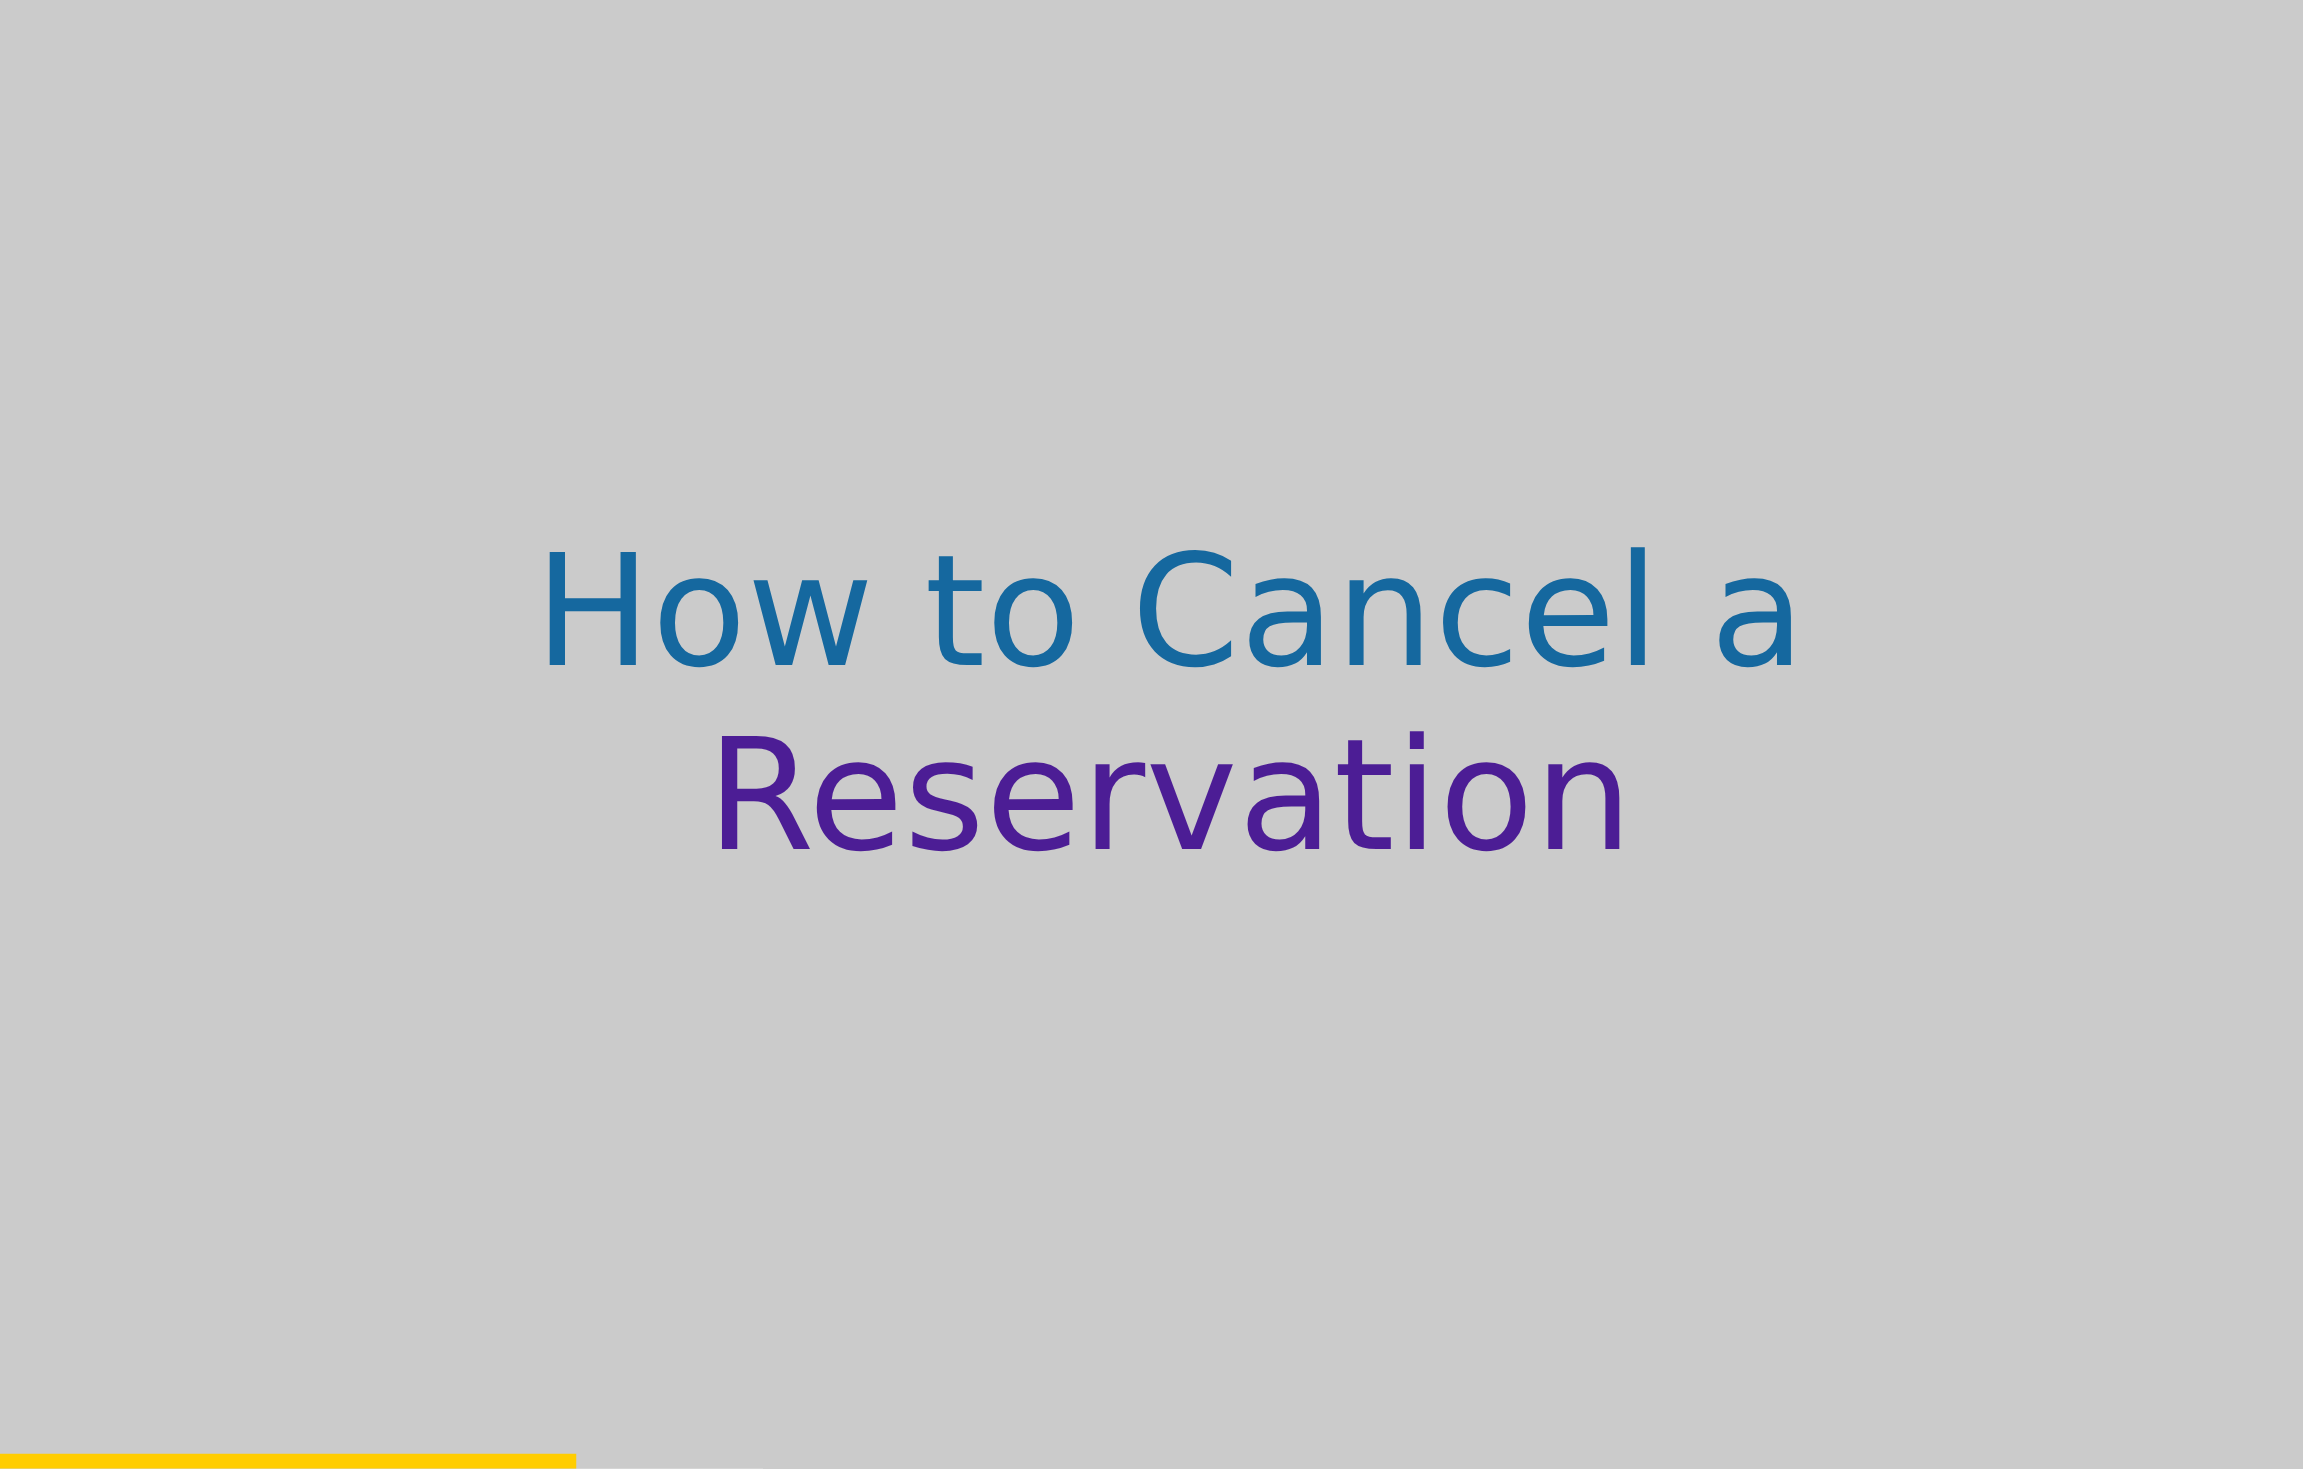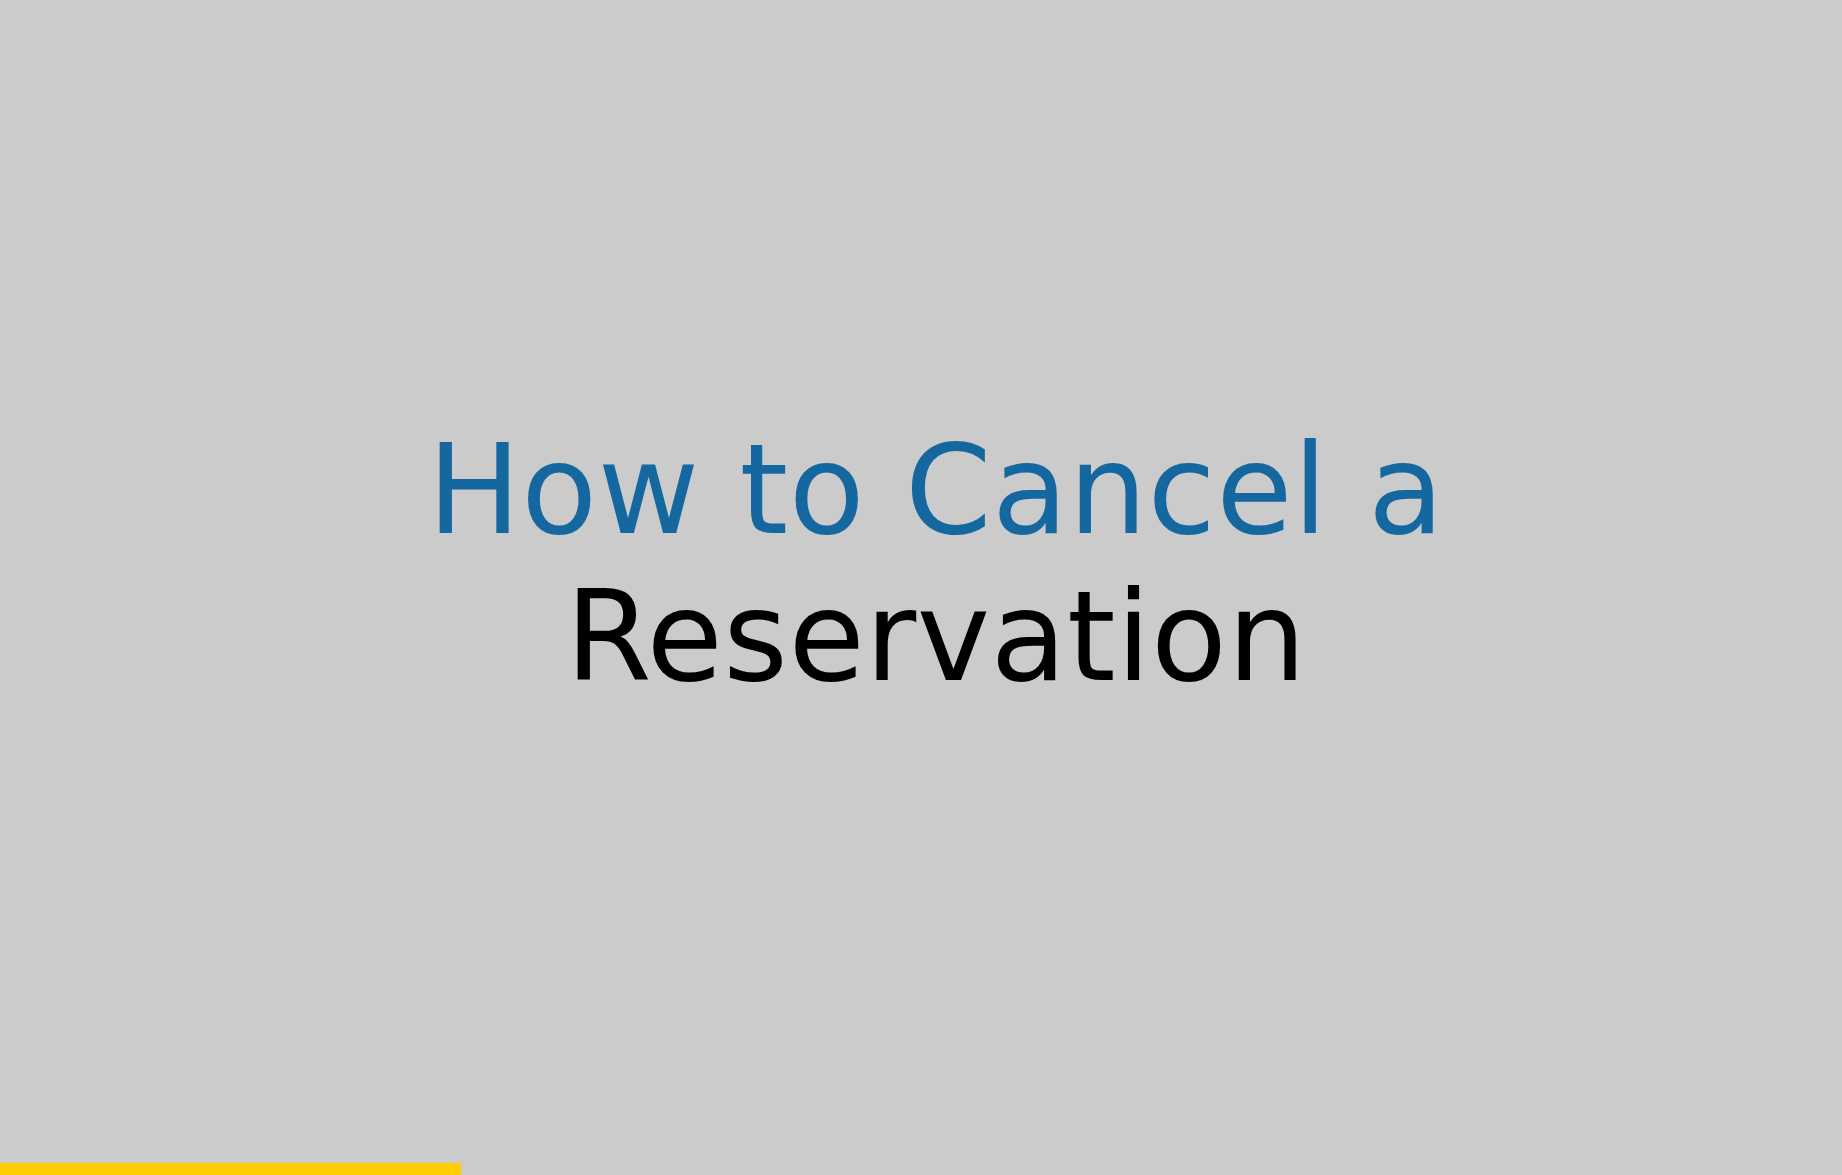--- a/index.html
+++ b/index.html
@@ -52,18 +52,18 @@
     background: #ffcd00;
   }
 </style>
 </head>
 <body>
 
 <div id="slide" style="background: rgb(203, 203, 203);">
 
   <div id="title-block">
     <div class="title-line" style="color: rgb(21, 104, 159);">How to Cancel a</div>
-    <div class="title-line" style="color: #000000;">Reservation</div>
+    <div class="title-line" style="color: #4c1d95;">Reservation</div>
   </div>
 
   <div id="accent-bar" style="background: rgb(255, 205, 0);"></div>
 
 </div>
 
 </body></html>

